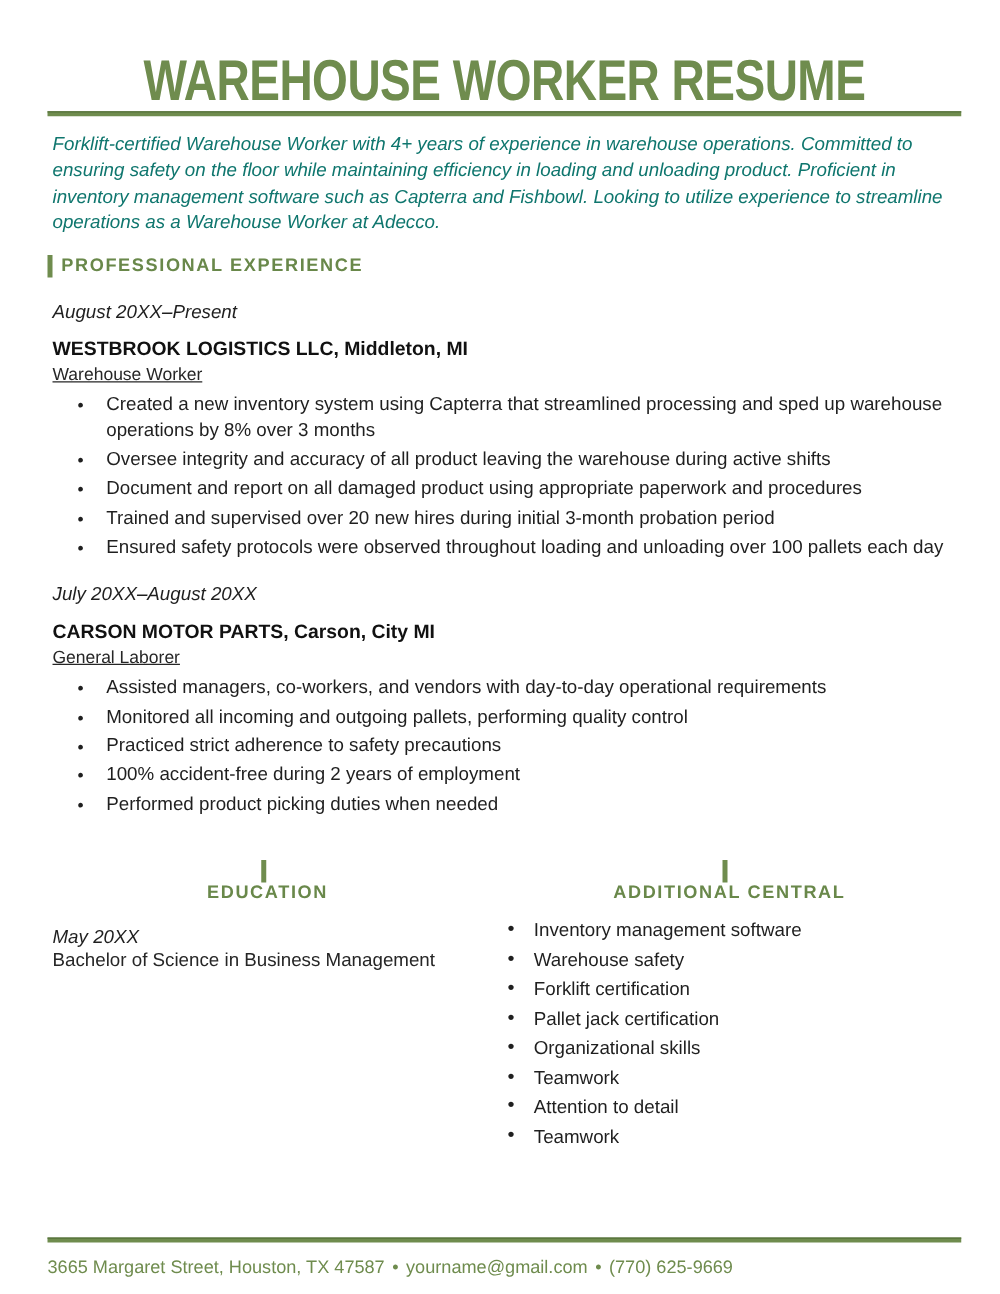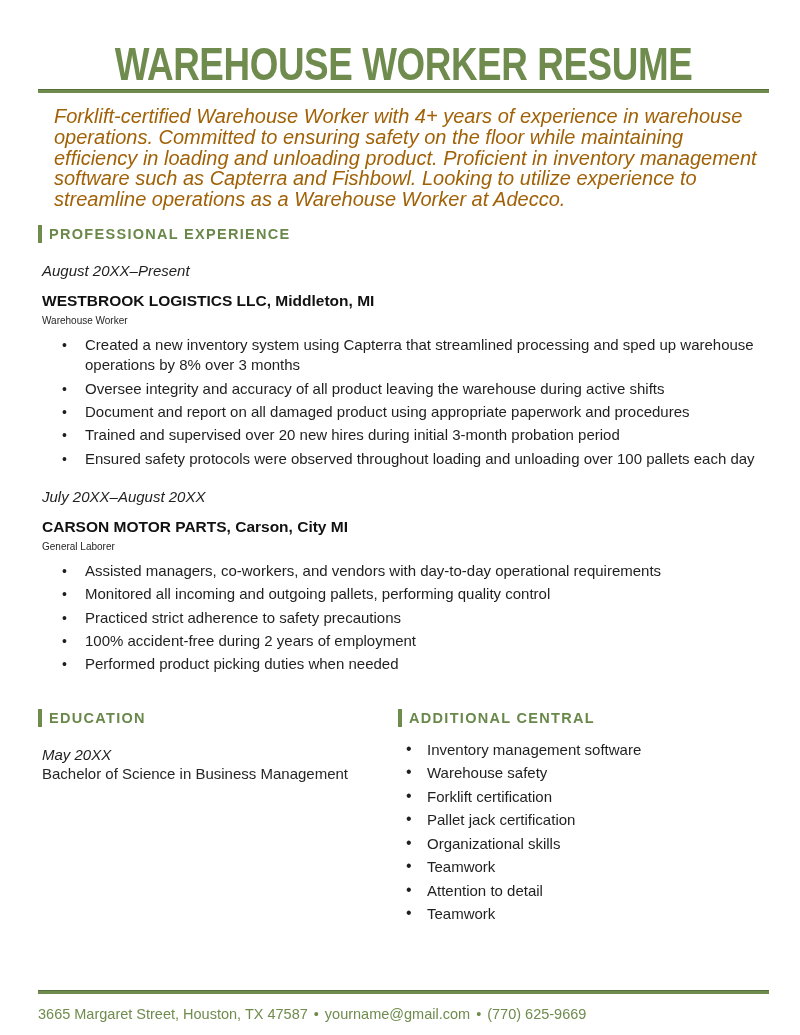--- a/index.html
+++ b/index.html
@@ -22,25 +22,25 @@
     color: #6f8c4e;
     transform: scaleX(0.80);
     transform-origin: 50% 50%;
     white-space: nowrap;
     letter-spacing: -0.5px;
   }
   .rule { height: 4px; background: #6f8c4e; border-top: 1px solid #55703a; }
   .header-rule { margin-top: 3px; }
 
   .summary {
-    margin: 13px 0 0 16px;
+    margin: 13px 0 0 4px;
     font-style: italic;
-    font-size: 20px;
+    font-size: 15px;
     line-height: 20.8px;
-    color: #a16207;
+    color: #0f766e;
   }
 
   
   .section-heading {
     display: flex; align-items: center;
     margin-top: 15px;
     color: #69884a;
     font-size: 14.5px;
     font-weight: bold;
     letter-spacing: 1.3px;
@@ -60,21 +60,21 @@
     font-size: 15px;
     color: #1f1f1f;
   }
   .employer {
     margin: 13px 0 0 4px;
     font-weight: bold;
     font-size: 15.5px;
     line-height: 18px;
     color: #111111;
   }
-  .role { margin: 1px 0 0 4px; font-size: 10px; line-height: 19px; }
+  .role { margin: 1px 0 0 4px; font-size: 14px; line-height: 19px; text-decoration: underline; }
 
   ul.bullets { list-style: none; margin: 5px 0 0 0; }
   ul.bullets li {
     position: relative;
     padding-left: 47px;
     font-size: 15px;
     line-height: 20.5px;
     margin-bottom: 2.8px;
     color: #1f1f1f;
   }
@@ -82,21 +82,21 @@
     content: "•";
     position: absolute;
     left: 24px; top: 0;
     font-size: 14px;
   }
 
   
   .columns { display: flex; margin-top: 34px; }
   .col-left { width: 352px; flex: 0 0 352px; }
   .col-right { flex: 1; margin-left: 8px; }
-  .col-left .section-heading, .col-right .section-heading { margin-top: 0; }
+  .col-left .section-heading, .col-right .section-heading { margin-top: 0; flex-direction: column; }
   .school { line-height: 19px; }
   .degree { margin: 1px 0 0 4px; font-size: 15px; line-height: 20px; }
 
   ul.skills { list-style: none; margin: 14px 0 0 0; }
   ul.skills li {
     position: relative;
     padding-left: 29px;
     font-size: 15px;
     line-height: 17px;
     margin-bottom: 6.5px;

